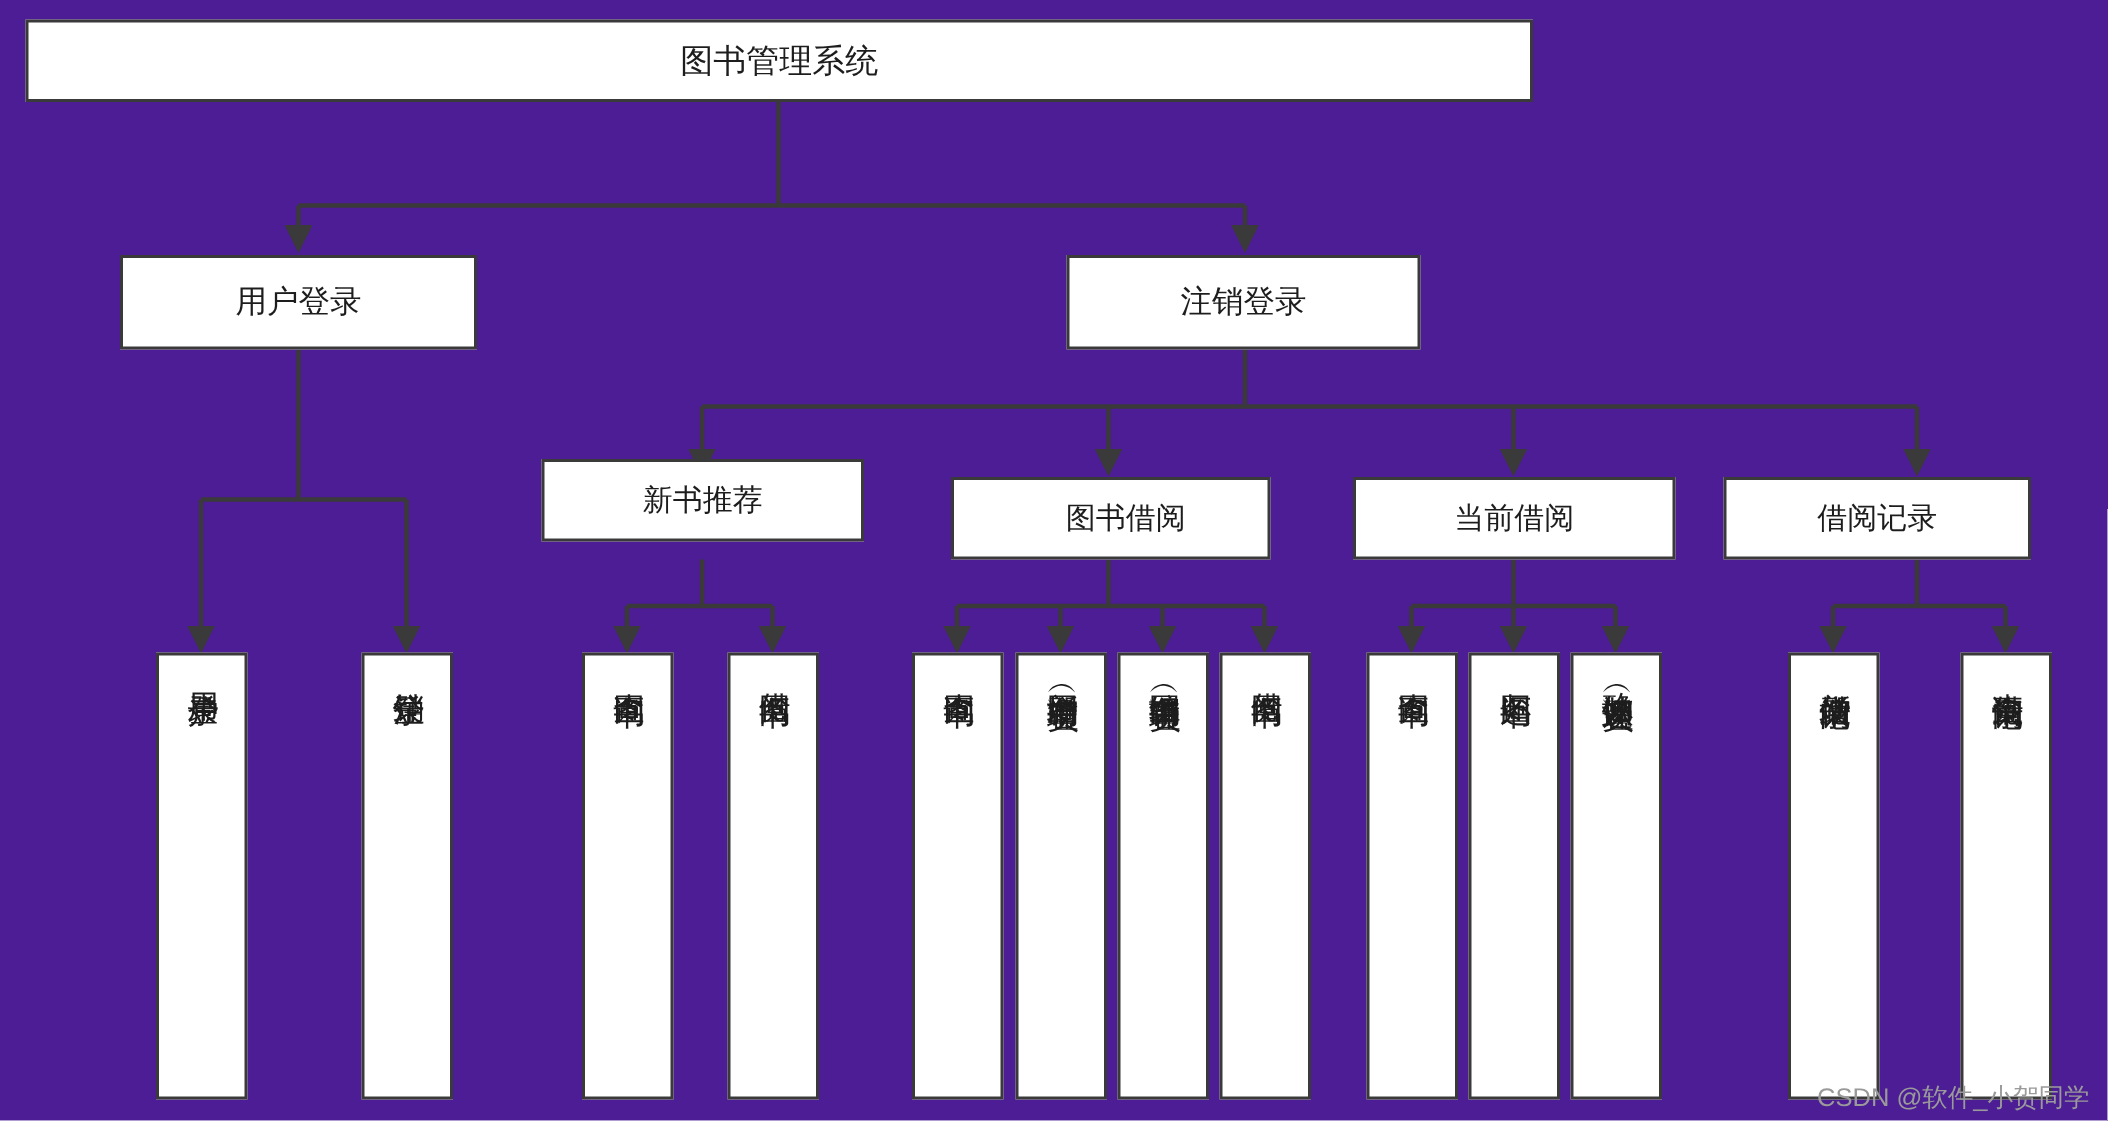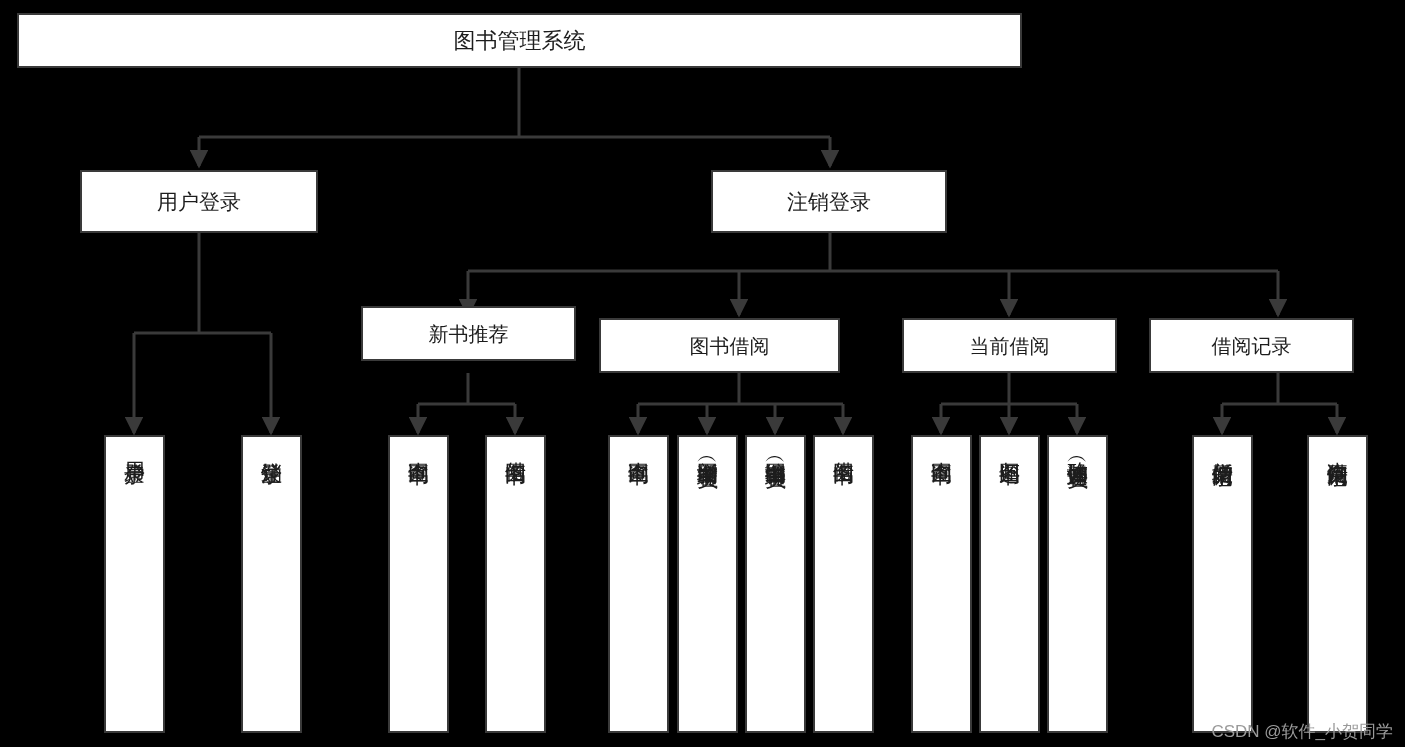--- a/index.html
+++ b/index.html
@@ -7,21 +7,21 @@
     padding: 0;
     background: #ffffff;
   }
   body {
     font-family: "Liberation Sans", "DejaVu Sans", sans-serif;
   }
   #diagram-root {
     position: relative;
     width: 1405px;
     height: 747px;
-    background: #000000;
+    background: #4c1d95;
     overflow: hidden;
   }
   svg.canvas {
     position: absolute;
     left: 0;
     top: 0;
     width: 1405px;
     height: 747px;
   }
   .node-box {
@@ -128,21 +128,21 @@
   <div class="node-box node-level1" style="left:80px; top:170px; width:238px; height:63px;">
     <span class="node-label">用户登录</span>
   </div>
   <div class="node-box node-level1" style="left:711px; top:170px; width:236px; height:63px;">
     <span class="node-label">注销登录</span>
   </div>
 
   <div class="node-box node-level2" style="left:361px; top:306px; width:215px; height:55px;">
     <span class="node-label">新书推荐</span>
   </div>
-  <div class="node-box node-level2" style="left:599px; top:318px; width:241px; height:55px;padding-left:20px;">
+  <div class="node-box node-level2" style="left:634px; top:318px; width:213px; height:55px;padding-left:20px;">
     <span class="node-label">图书借阅</span>
   </div>
   <div class="node-box node-level2" style="left:902px; top:318px; width:215px; height:55px;">
     <span class="node-label">当前借阅</span>
   </div>
   <div class="node-box node-level2" style="left:1149px; top:318px; width:205px; height:55px;">
     <span class="node-label">借阅记录</span>
   </div>
 
   <div class="node-box node-leaf" style="left:104px; top:435px; width:61px; height:298px;">

